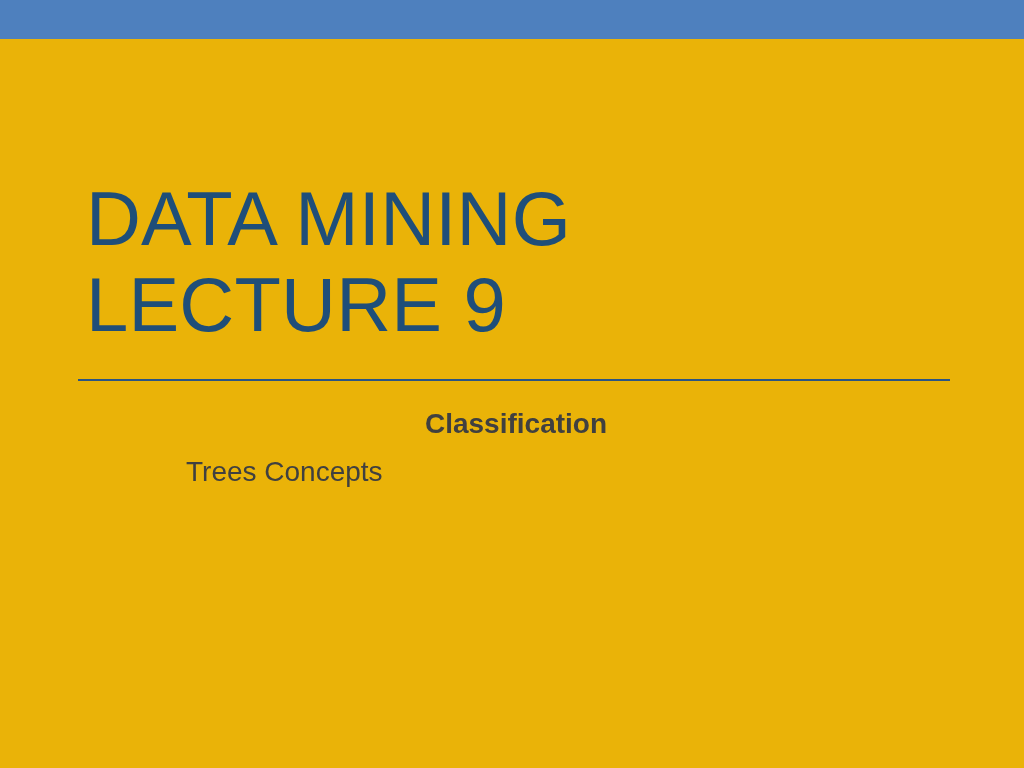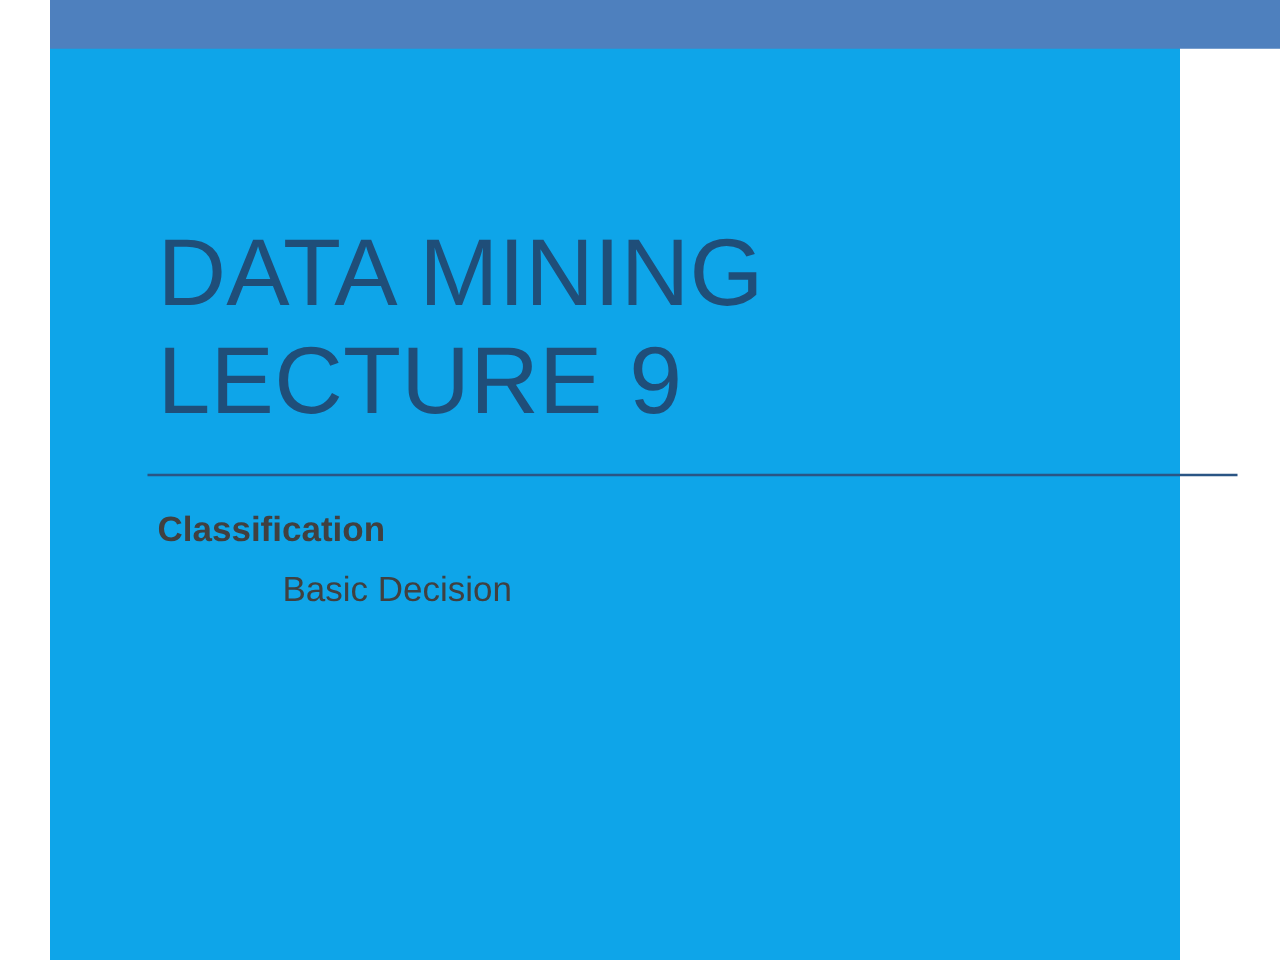--- a/index.html
+++ b/index.html
@@ -10,25 +10,24 @@
     width: 1024px;
     height: 768px;
     background: #ffffff;
     font-family: "Liberation Sans", sans-serif;
     overflow: hidden;
     position: relative;
   }
 
   .slide {
     position: relative;
-    width: 904px;
+    width: 1024px;
     height: 768px;
-    background: #0ea5e9;
+    background: #eab308;
     box-sizing: border-box;
-    margin-left: 40px;
   }
 
   
   .top-bar {
     position: absolute;
     top: 0;
     left: 0;
     width: 1024px;
     height: 39px;
     background: #4e80be;
@@ -72,20 +71,21 @@
     width: 860px;
   }
   .subtitle-lead {
     margin: 0;
     padding: 0;
     color: #404040;
     font-family: "Liberation Sans", sans-serif;
     font-size: 28px;
     font-weight: 700;
     line-height: 40px;
+    text-align: center;
   }
   .subtitle-sub {
     margin: 0;
     padding: 0;
     color: #404040;
     font-family: "Liberation Sans", sans-serif;
     font-size: 28px;
     font-weight: 400;
     line-height: 56px;
     padding-left: 100px;
@@ -103,16 +103,16 @@
 
   <div class="title-block">
     <h1 class="slide-title">DATA MINING
 LECTURE 9</h1>
   </div>
 
   <div class="title-rule"></div>
 
   <div class="subtitle-block">
     <p class="subtitle-lead">Classification</p>
-    <p class="subtitle-sub">Basic Decision</p>
+    <p class="subtitle-sub">Trees Concepts</p>
   </div>
 
 </div>
 
 </body></html>

